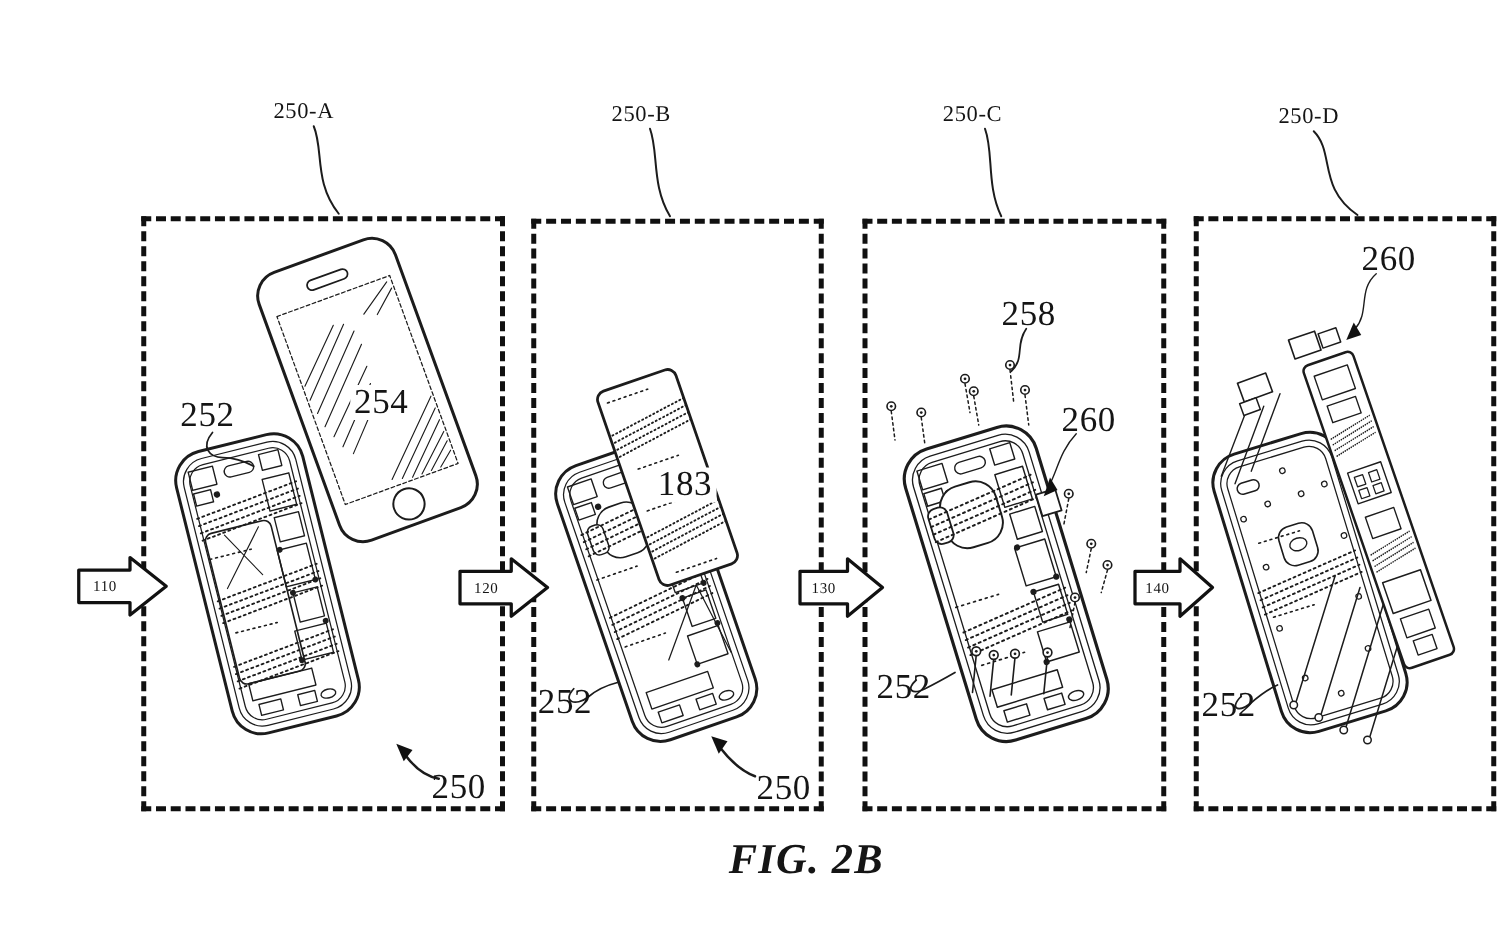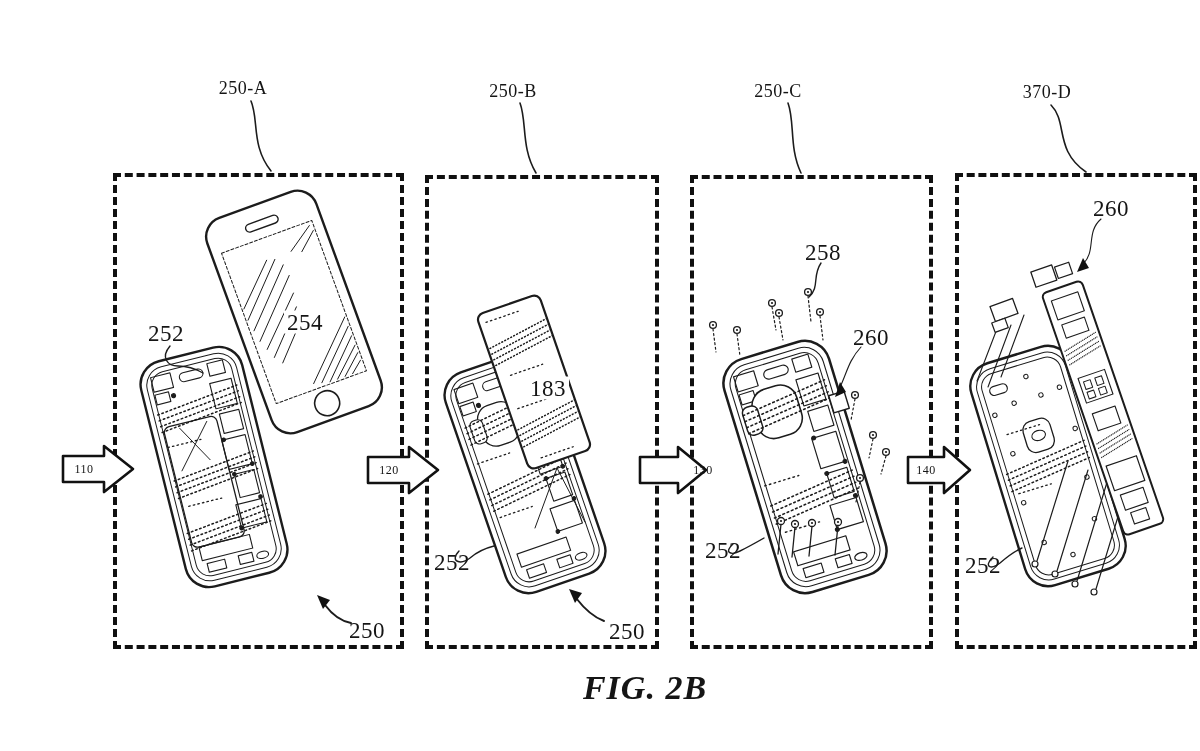--- a/index.html
+++ b/index.html
@@ -4,21 +4,21 @@
 <style>
   html,body{margin:0;padding:0;background:#fff;}
   .page{
     position:relative;width:1200px;height:751px;background:#ffffff;overflow:hidden;
     font-family:"Liberation Serif","DejaVu Serif",serif;color:#151515;
   }
   .panel{position:absolute;border:4px dashed #101010;z-index:1;background:transparent;}
   svg.art{position:absolute;left:0;top:0;z-index:2;}
   .lbl{
     position:absolute;transform:translate(-50%,-50%);
-    font-size:23px;line-height:1;white-space:nowrap;z-index:4;letter-spacing:.5px;
+    font-size:28px;line-height:1;white-space:nowrap;z-index:4;letter-spacing:.5px;
   }
   .title{font-size:18px;}
   .u{text-underline-offset:3px;text-decoration-thickness:1.5px;}
   .bg{background:#fff;padding:0 3px;}
   .caption{font-size:34px;font-weight:bold;font-style:italic;letter-spacing:1px;}
   .arrnum{font-size:12px;}
 </style>
 </head>
 <body>
 
@@ -259,25 +259,25 @@
         <polygon points="368,457 409,457 409,447 438,470 409,493 409,483 368,483"></polygon>
         <polygon points="640,457 678,457 678,447 706,470 678,493 678,483 640,483"></polygon>
         <polygon points="908,457 944,457 944,447 970,470 944,493 944,483 908,483"></polygon>
       </g>
     </g>
   </svg>
 
   <span class="lbl title" style="left:243px;top:88px;">250-A</span>
   <span class="lbl title" style="left:513px;top:91px;">250-B</span>
   <span class="lbl title" style="left:778px;top:91px;">250-C</span>
-  <span class="lbl title" style="left:1047px;top:92px;">370-D</span>
+  <span class="lbl title" style="left:1047px;top:92px;">250-D</span>
 
   <span class="lbl arrnum u" style="left:84px;top:469px;">110</span>
   <span class="lbl arrnum u" style="left:389px;top:470px;">120</span>
-  <span class="lbl arrnum u" style="left:659px;top:470px;margin-left:44px;">130</span>
+  <span class="lbl arrnum u" style="left:659px;top:470px;">130</span>
   <span class="lbl arrnum u" style="left:926px;top:470px;">140</span>
 
   <span class="lbl" style="left:166px;top:333px;">252</span>
   <span class="lbl u bg" style="left:305px;top:322px;">254</span>
   <span class="lbl" style="left:367px;top:630px;">250</span>
 
   <span class="lbl u bg" style="left:548px;top:388px;">183</span>
   <span class="lbl" style="left:452px;top:562px;">252</span>
   <span class="lbl" style="left:627px;top:631px;">250</span>
 

